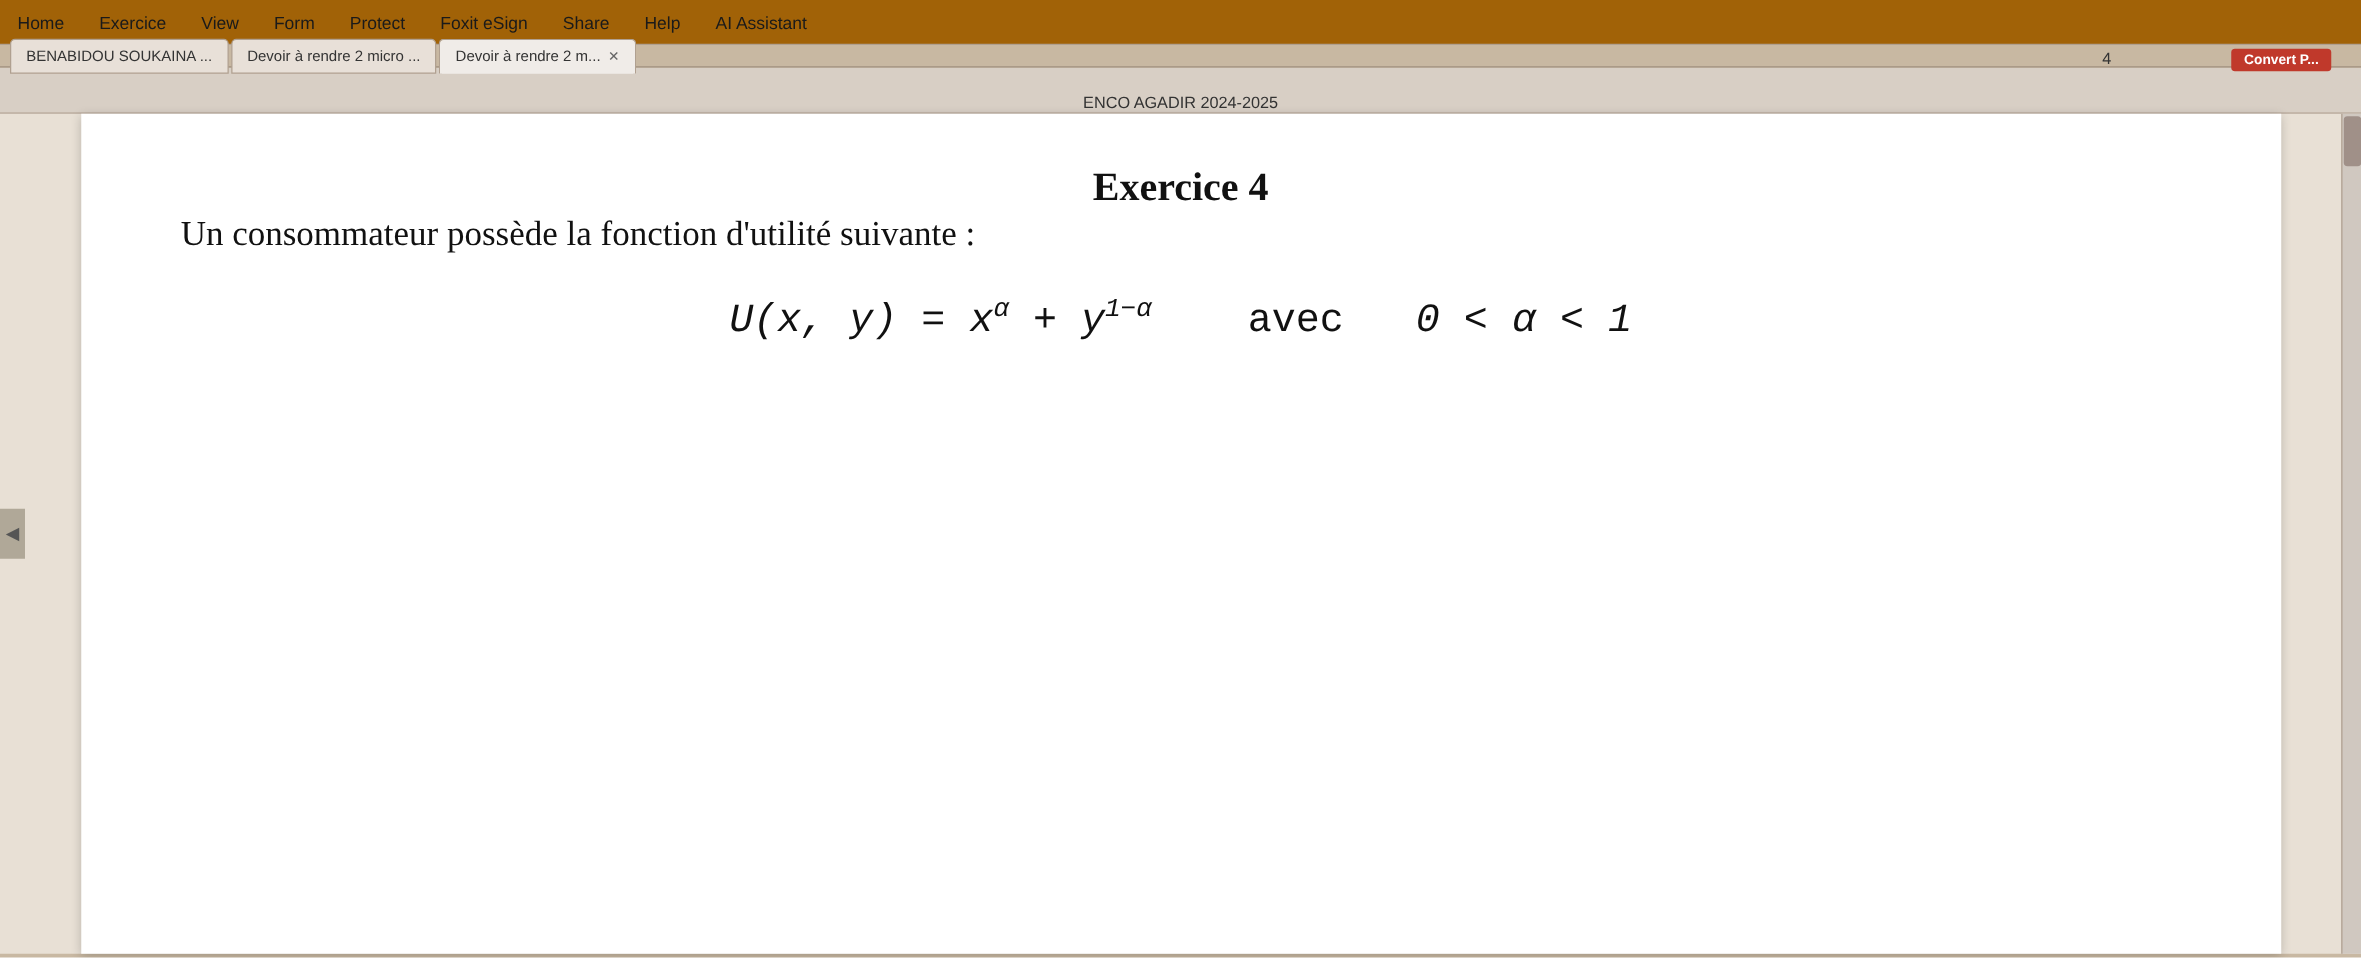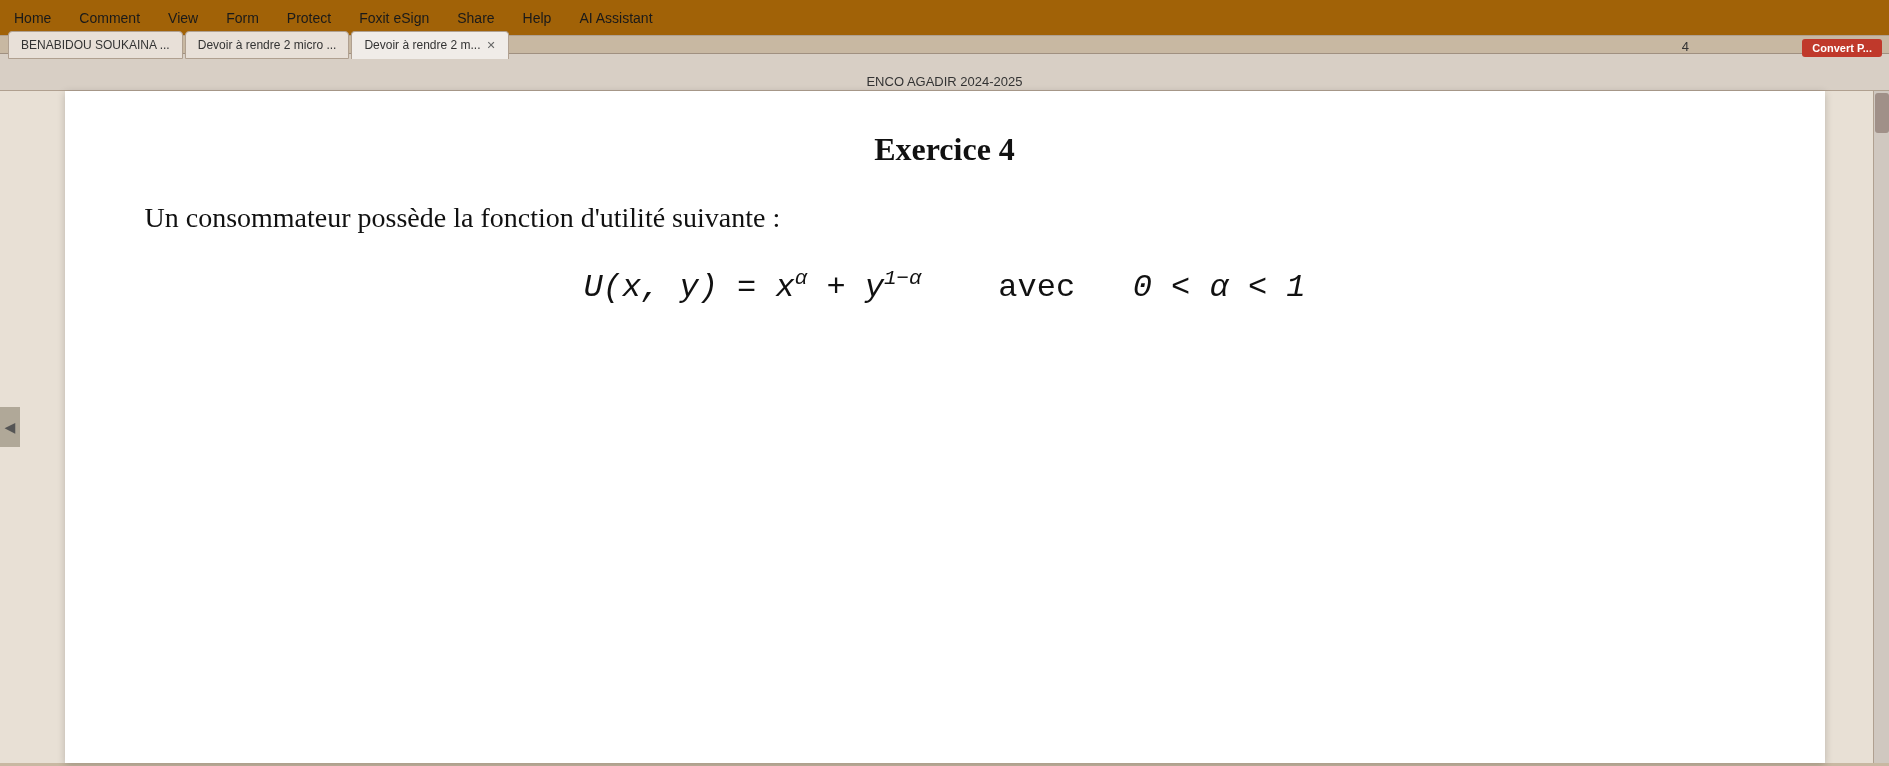--- a/index.html
+++ b/index.html
@@ -78,21 +78,21 @@
       font-size: 13px;
       color: #333;
       border-bottom: 1px solid #b0a090;
       height: 24px;
       line-height: 20px;
     }
 
     
     .convert-btn {
       position: absolute;
-      right: 7px;
+      right: 24px;
       top: 3px;
       background: #c0392b;
       color: white;
       font-family: Arial, sans-serif;
       font-size: 11px;
       font-weight: bold;
       padding: 3px 10px;
       border-radius: 3px;
       cursor: pointer;
       white-space: nowrap;
@@ -165,21 +165,20 @@
       color: #555;
       font-size: 14px;
     }
 
     
     .exercise-title {
       text-align: center;
       font-size: 32px;
       font-weight: bold;
       font-family: 'Times New Roman', Times, serif;
-      margin-bottom: 30px;
       margin-top: 10px;
       color: #111;
     }
 
     .intro-text {
       font-size: 28px;
       font-family: 'Times New Roman', Times, serif;
       margin-bottom: 30px;
       color: #111;
       line-height: 1.4;
@@ -207,21 +206,21 @@
 
     sup {
       font-size: 0.65em;
     }
   </style>
 </head>
 <body>
 
 <div class="menubar">
   <span class="menubar-item">Home</span>
-  <span class="menubar-item">Comment</span>
+  <span class="menubar-item">Exercice</span>
   <span class="menubar-item">View</span>
   <span class="menubar-item">Form</span>
   <span class="menubar-item">Protect</span>
   <span class="menubar-item">Foxit eSign</span>
   <span class="menubar-item">Share</span>
   <span class="menubar-item">Help</span>
   <span class="menubar-item">AI Assistant</span>
 </div>
 
 <div class="tabbar">

